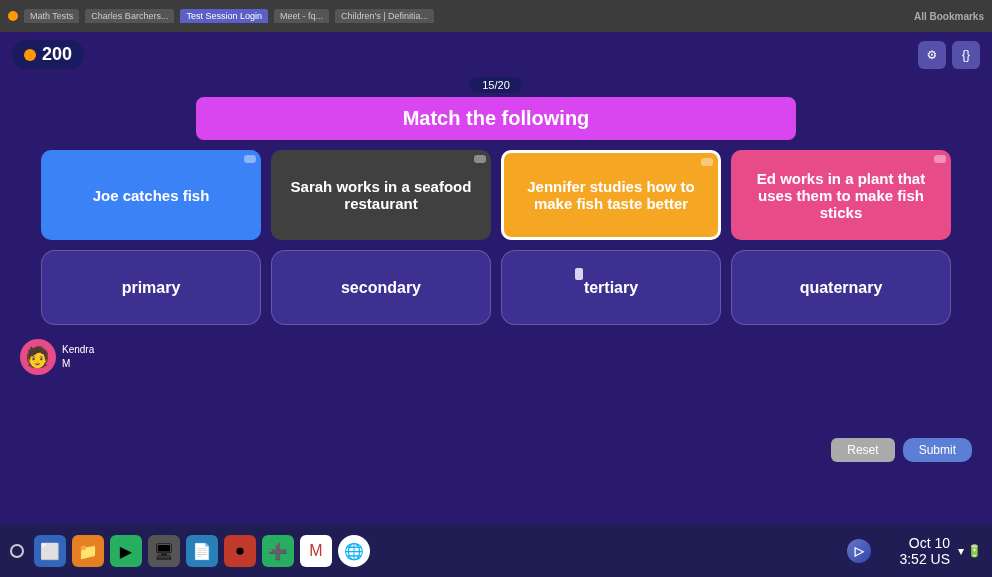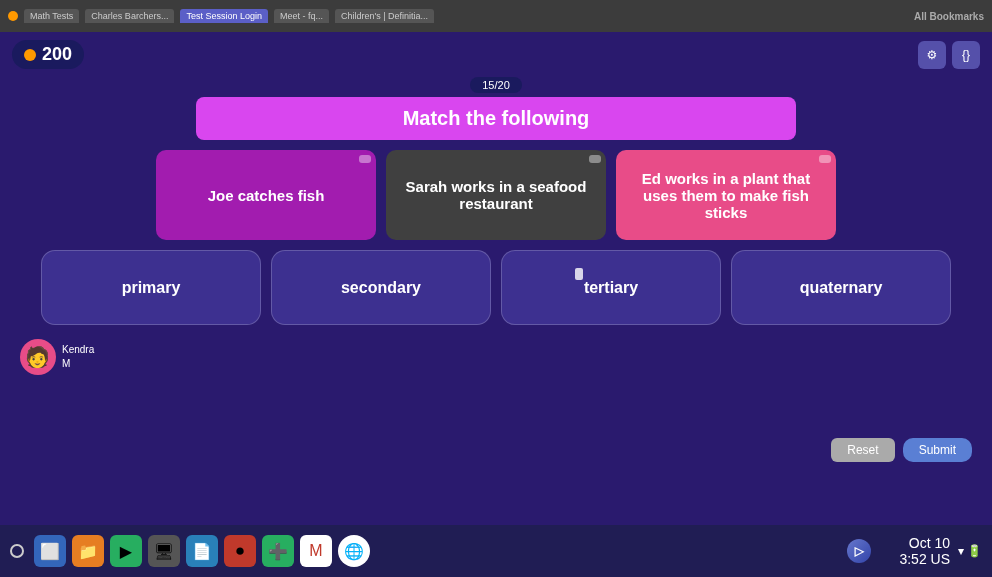--- a/index.html
+++ b/index.html
@@ -149,21 +149,21 @@
     }
     .top-card .card-corner {
       position: absolute;
       top: 5px;
       right: 5px;
       width: 12px;
       height: 8px;
       background: rgba(255,255,255,0.4);
       border-radius: 3px;
     }
-    .card-blue { background: #a21caf; }
+    .card-blue { background: #3b82f6; }
     .card-teal { background: #404040; justify-content: center; }
     .card-orange { background: #f5a623; border: 3px solid #fff; }
     .card-pink { background: #e84c88; }
 
     
     .bottom-card {
       border-radius: 14px;
       width: 220px;
       height: 75px;
       display: flex;
@@ -337,20 +337,24 @@
   </div>
 
   <div class="cards-container">
     <div class="top-card card-blue">
       <div class="card-corner"></div>
       <span>Joe catches fish</span>
     </div>
     <div class="top-card card-teal">
       <div class="card-corner"></div>
       <span>Sarah works in a seafood restaurant</span>
+    </div>
+    <div class="top-card card-orange">
+      <div class="card-corner"></div>
+      <span>Jennifer studies how to make fish taste better</span>
     </div>
     <div class="top-card card-pink">
       <div class="card-corner"></div>
       <span>Ed works in a plant that uses them to make fish sticks</span>
     </div>
   </div>
 
   <div class="cards-container">
     <div class="bottom-card">
       <span>primary</span>

